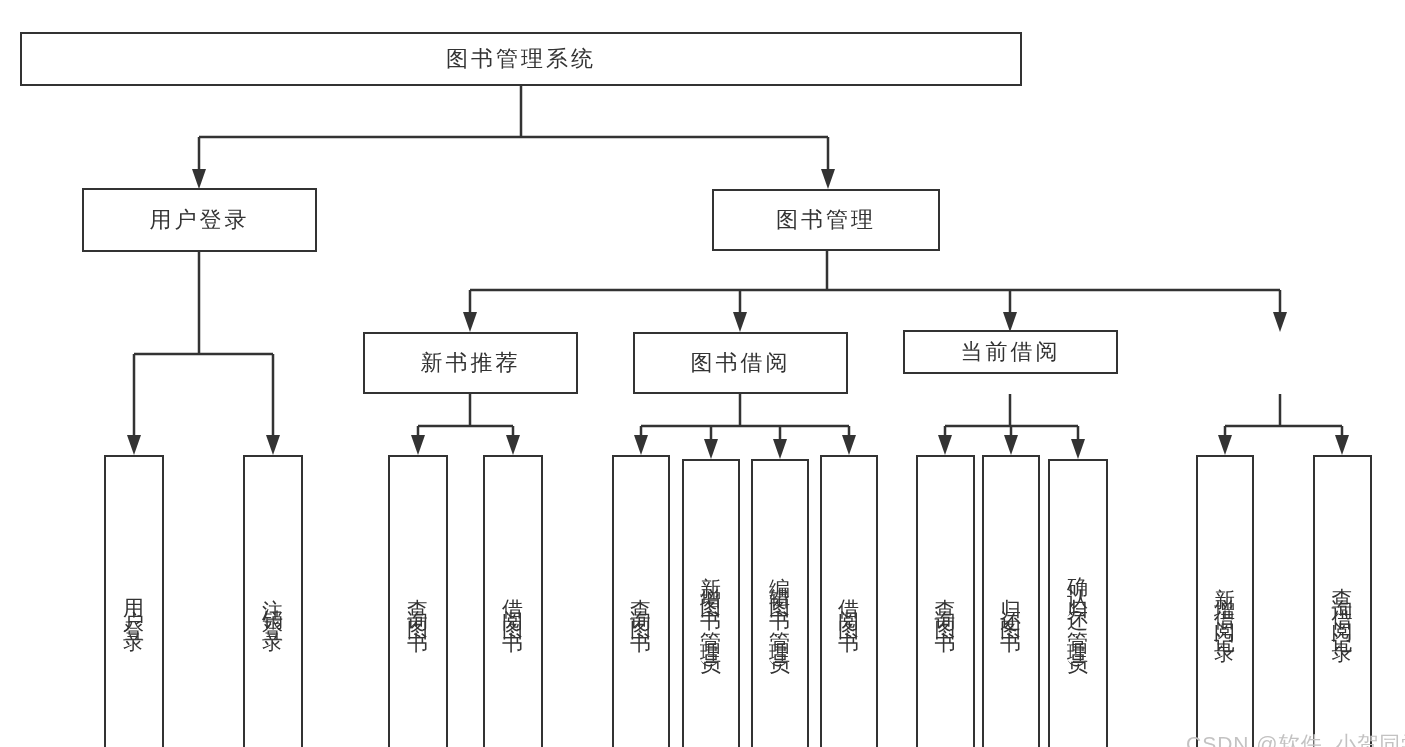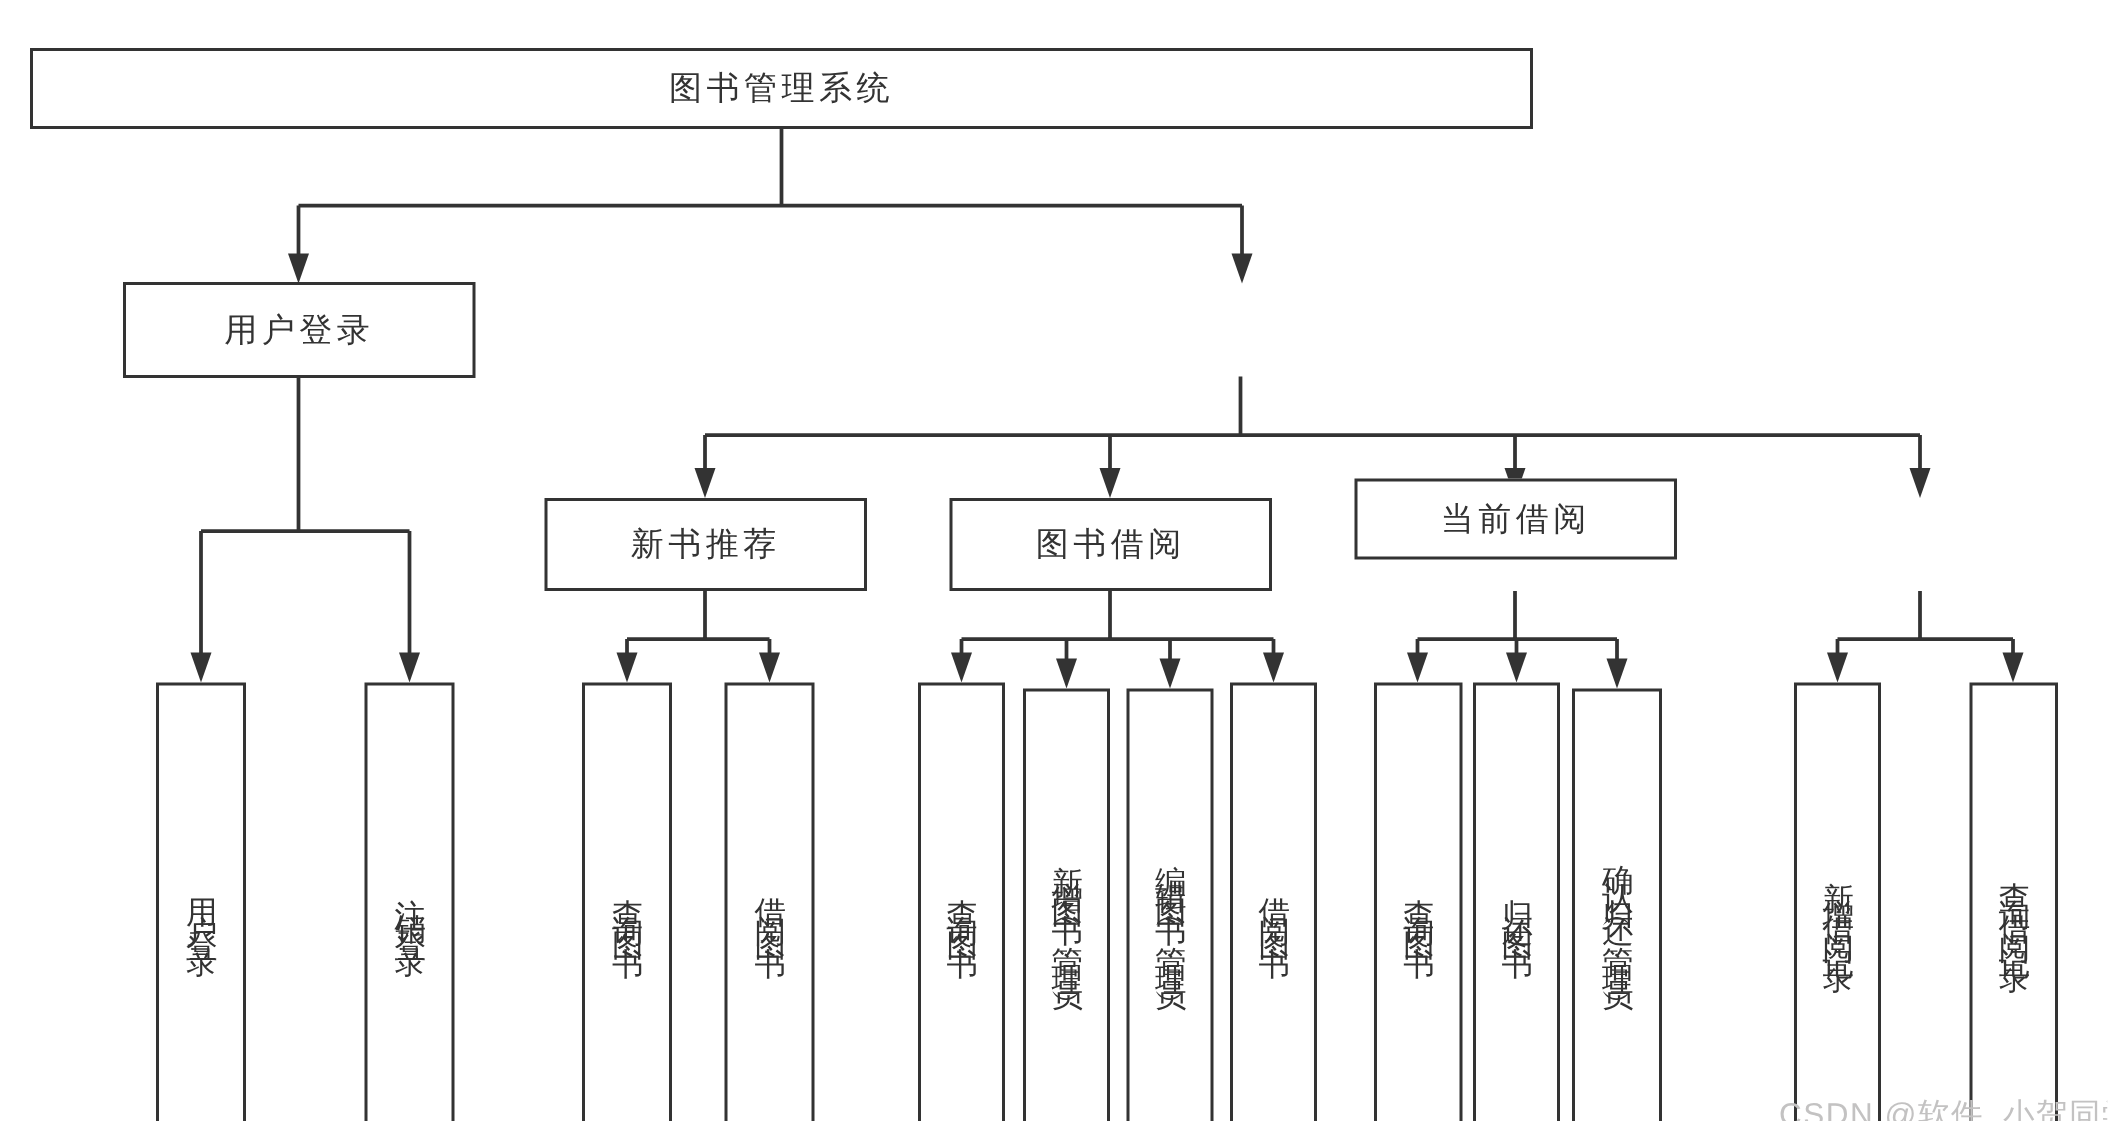--- a/index.html
+++ b/index.html
@@ -92,28 +92,31 @@
       </g>
   </svg>
 
   <div class="box" style="left:20px;top:13px;width:1002px;height:54px">
     <span class="hlabel">图书管理系统</span>
   </div>
 
   <div class="box" style="left:82px;top:169px;width:235px;height:64px">
     <span class="hlabel">用户登录</span>
   </div>
+  <div class="box" style="left:712px;top:170px;width:228px;height:62px">
+    <span class="hlabel">图书管理</span>
+  </div>
 
   <div class="box" style="left:363px;top:313px;width:215px;height:62px">
     <span class="hlabel">新书推荐</span>
   </div>
   <div class="box" style="left:633px;top:313px;width:215px;height:62px">
     <span class="hlabel">图书借阅</span>
   </div>
-  <div class="box" style="left:903px;top:300px;width:215px;height:54px">
+  <div class="box" style="left:903px;top:311px;width:215px;height:44px">
     <span class="hlabel">当前借阅</span>
   </div>
 
   <div class="box" style="left:104px;top:436px;width:60px;height:297px">
     <span class="vlabel">用户登录</span>
   </div>
   <div class="box" style="left:243px;top:436px;width:60px;height:297px">
     <span class="vlabel">注销登录</span>
   </div>
 

